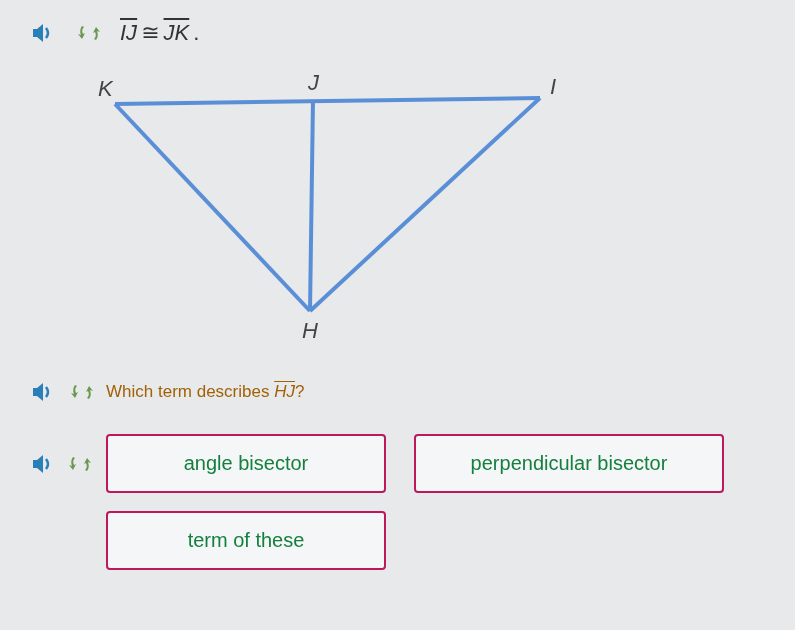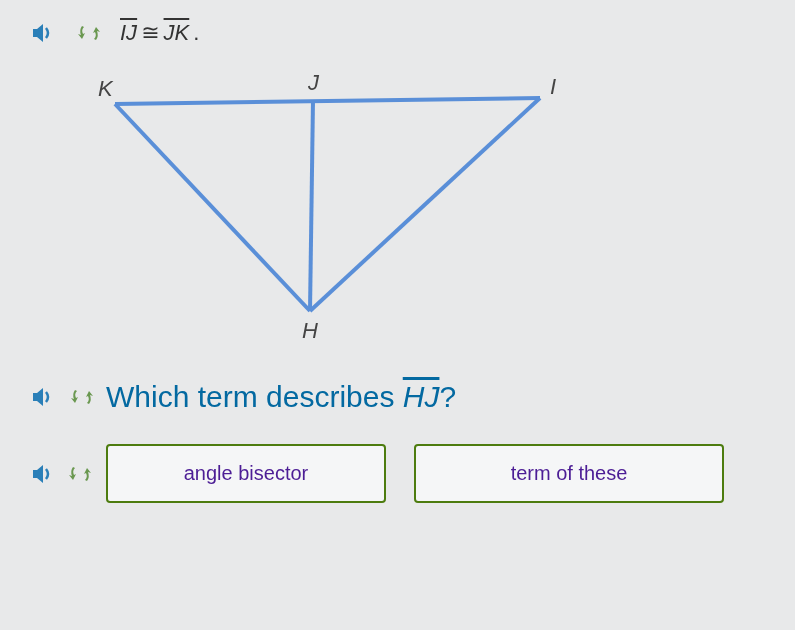--- a/index.html
+++ b/index.html
@@ -46,22 +46,22 @@
     .triangle-container {
       margin: 20px 0 30px 50px;
     }
     .question-row {
       display: flex;
       align-items: center;
       gap: 10px;
       margin-bottom: 30px;
     }
     .question-text {
-      font-size: 30px;
-      color: #0369a1;
+      font-size: 17px;
+      color: #a16207;
       font-weight: 500;
     }
     .options-container {
       display: flex;
       gap: 12px;
       align-items: flex-start;
       margin-left: 0px;
     }
     .icons-col {
       display: flex;
@@ -70,26 +70,26 @@
       padding-top: 18px;
     }
     .options-grid {
       display: grid;
       grid-template-columns: 280px 310px;
       gap: 18px 28px;
       flex: 1;
     }
     .option-btn {
       background: #f5f6f7;
-      border: 2px solid #4d7c0f;
+      border: 2px solid #be185d;
       border-radius: 4px;
       padding: 16px 12px;
       text-align: center;
       font-size: 20px;
-      color: #4c1d95;
+      color: #15803d;
       cursor: pointer;
       font-family: inherit;
     }
   </style>
 </head>
 <body>
 
 <div class="row">
   <span class="speaker-icon">
     <svg width="26" height="22" viewBox="0 0 26 22">
@@ -152,15 +152,16 @@
     </span>
     <span class="arrows-icon">
       <svg width="24" height="22" viewBox="0 0 24 22">
         <path d="M5 4 Q2 8 4 13 L1 12 L5 17 L8 11 L6 12 Q4 8 7 5 Z" fill="#6a9850"></path>
         <path d="M19 18 Q22 14 20 9 L23 10 L19 5 L16 11 L18 10 Q20 14 17 17 Z" fill="#6a9850"></path>
       </svg>
     </span>
   </div>
   <div class="options-grid">
     <button class="option-btn">angle bisector</button>
+    <button class="option-btn">perpendicular bisector</button>
     <button class="option-btn">term of these</button>
   </div>
 </div>
 
 </body></html>

